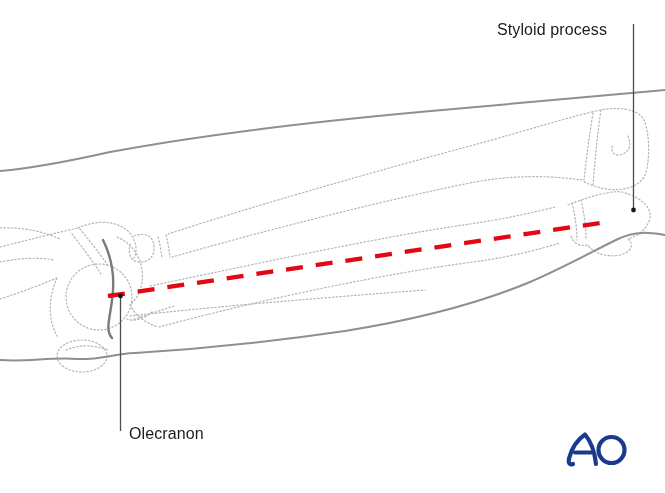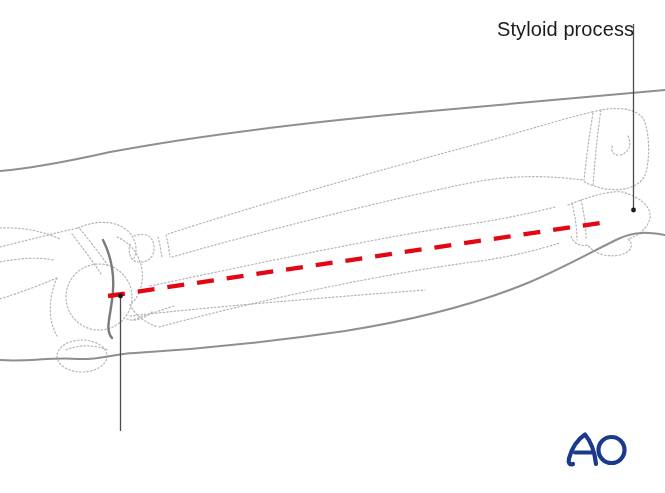--- a/index.html
+++ b/index.html
@@ -1,20 +1,20 @@
 <!DOCTYPE html>
 <html><head>
 <meta charset="utf-8">
 <style>
   html,body{margin:0;padding:0;background:#ffffff;}
   body{width:665px;height:493px;overflow:hidden;position:relative;
        font-family:"Liberation Sans", sans-serif;}
   .canvas{position:absolute;left:0;top:0;width:665px;height:493px;background:#ffffff;}
   svg{position:absolute;left:0;top:0;}
-  .label{position:absolute;color:#1c1c1c;font-size:20px;line-height:27px;
+  .label{position:absolute;color:#1c1c1c;font-size:16px;line-height:27px;
          letter-spacing:0.1px;white-space:nowrap;}
   .label-styloid{left:497px;top:16px;}
   .label-olecranon{left:129px;top:420px;}
   .logo-wrap{position:absolute;left:563px;top:428px;width:68px;height:44px;}
 </style>
 </head>
 <body>
 
 <div class="canvas">
 
@@ -78,20 +78,21 @@
       <path d="M633.5,24 L633.5,209"></path>
       <path d="M120.5,298 L120.5,431"></path>
     </g>
     <circle cx="633.5" cy="210" r="2.4" fill="#1a1a1a"></circle>
     <circle cx="120.5" cy="296" r="2.4" fill="#1a1a1a"></circle>
   </svg>
 
   <div class="label label-styloid">
     <div>Styloid process</div>
   </div>
+  <div class="label label-olecranon">Olecranon</div>
 
   <div class="logo-wrap" aria-label="AO" role="img">
     <svg width="68" height="44" viewBox="563 428 68 44">
       <g fill="none" stroke="#1c3a8d" stroke-width="4.2" stroke-linecap="round" stroke-linejoin="round">
         <path d="M573,464 C569.5,465.5 568,462.5 569,458.5 C571.5,449 577.5,439.5 585,434.5 C591,441.5 594.8,453 596,464"></path>
         <path d="M575,452.5 L592.5,452.5"></path>
         <circle cx="611.5" cy="450" r="13"></circle>
       </g>
     </svg>
   </div>

